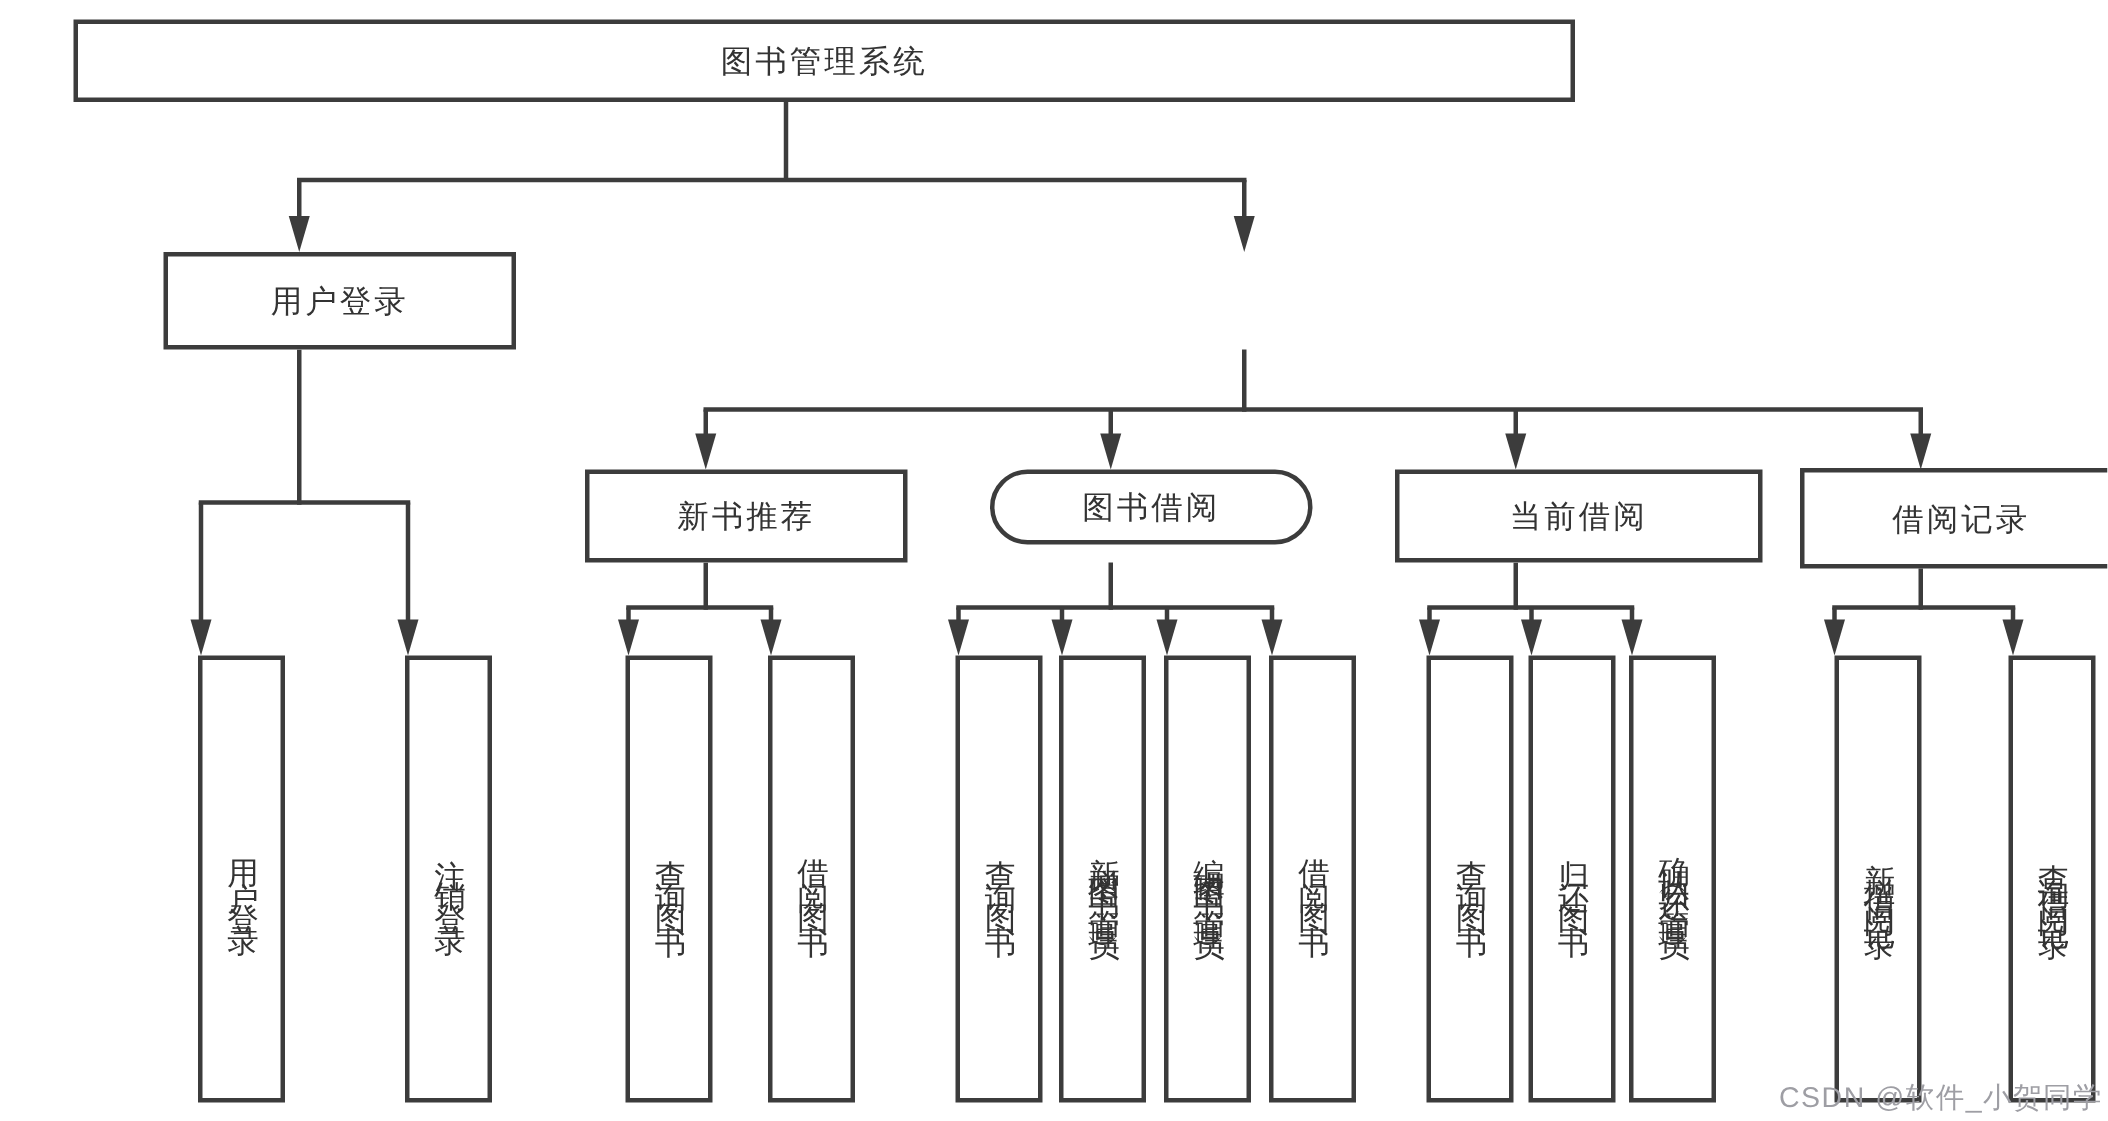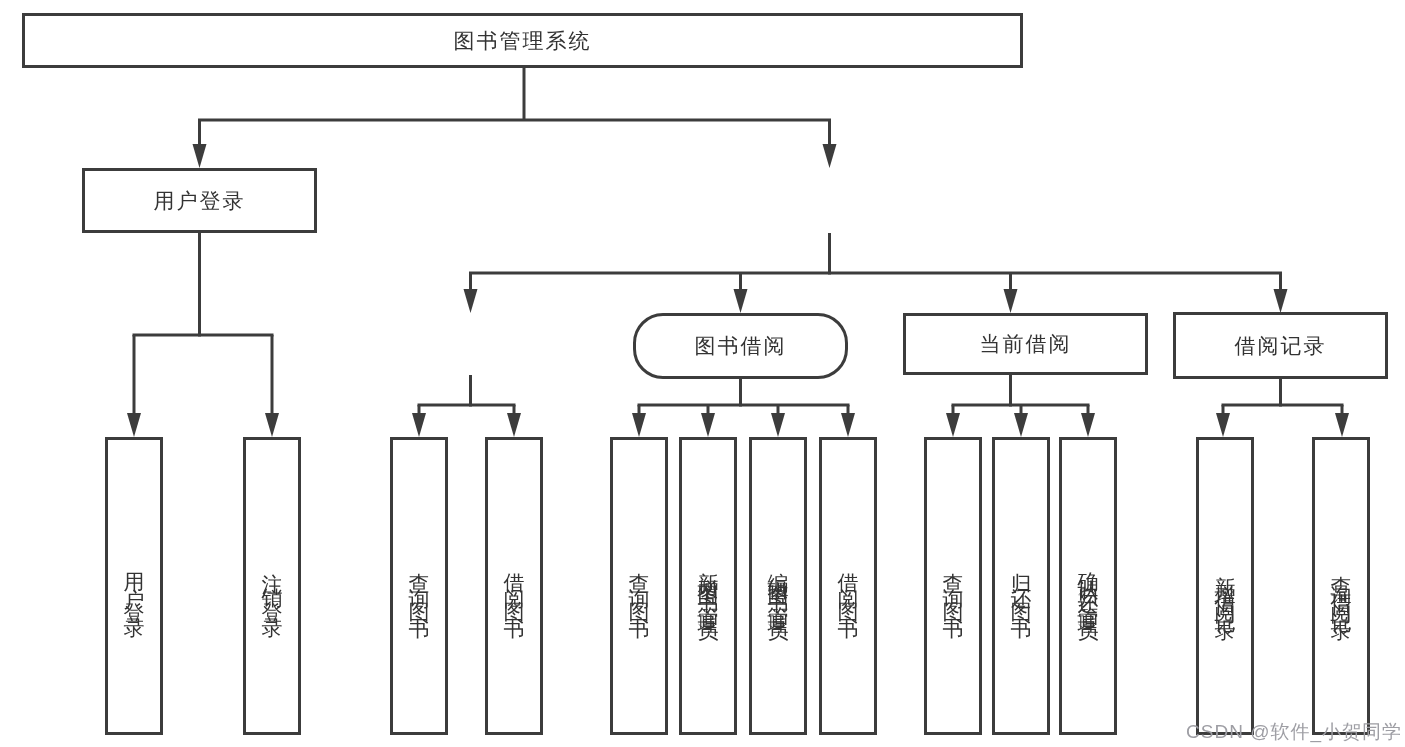--- a/index.html
+++ b/index.html
@@ -6,21 +6,21 @@
   #stage{
     position:relative;width:1405px;height:747px;background:#ffffff;overflow:hidden;
     font-family:"Liberation Sans","DejaVu Sans",sans-serif;color:#333333;
   }
   #wires{position:absolute;left:0;top:0;z-index:1;}
   #wires line{stroke:#3c3c3c;stroke-width:3;}
   #wires polygon{fill:#3c3c3c;}
   .box{
     position:absolute;box-sizing:border-box;background:#ffffff;
     border:3px solid #3c3c3c;display:flex;align-items:center;justify-content:center;
-    font-size:21px;letter-spacing:2px;z-index:2;white-space:nowrap;
+    font-size:21px;letter-spacing:2px;z-index:2;white-space:nowrap;margin-left:27px;
   }
   .leaf{
     writing-mode:vertical-rl;text-orientation:mixed;
     letter-spacing:7px;justify-content:center;align-items:center;white-space:normal;
   }
   .sp4{letter-spacing:15px;}
   .sp6{letter-spacing:9px;}
   .watermark{
     position:absolute;left:1170px;top:719px;width:232px;z-index:3;
     font-size:19px;color:#9e9ea4;letter-spacing:1px;text-align:right;
@@ -90,21 +90,22 @@
     <line x1="1223" y1="405" x2="1223" y2="416"></line>
     <polygon points="1216,413 1230,413 1223,437"></polygon>
     <line x1="1342" y1="405" x2="1342" y2="416"></line>
     <polygon points="1335,413 1349,413 1342,437"></polygon>
   </svg>
 
   <div class="box" style="left:22px;top:13px;width:1001px;height:55px;">图书管理系统</div>
 
   <div class="box" style="left:82px;top:168px;width:235px;height:65px;">用户登录</div>
 
-  <div class="box" style="left:633px;top:313px;width:215px;height:66px;border-radius:30px;">图书借阅</div>
+  <div class="box" style="left:363px;top:313px;width:215px;height:62px;">新书推荐</div>
+  <div class="box" style="left:633px;top:313px;width:215px;height:50px;border-radius:30px;">图书借阅</div>
   <div class="box" style="left:903px;top:313px;width:245px;height:62px;">当前借阅</div>
   <div class="box" style="left:1173px;top:312px;width:215px;height:67px;">借阅记录</div>
 
   <div class="box leaf sp4" style="left:105px;top:437px;width:58px;height:298px;">用户登录</div>
   <div class="box leaf sp4" style="left:243px;top:437px;width:58px;height:298px;">注销登录</div>
 
   <div class="box leaf sp4" style="left:390px;top:437px;width:58px;height:298px;">查询图书</div>
   <div class="box leaf sp4" style="left:485px;top:437px;width:58px;height:298px;">借阅图书</div>
 
   <div class="box leaf sp4" style="left:610px;top:437px;width:58px;height:298px;">查询图书</div>

